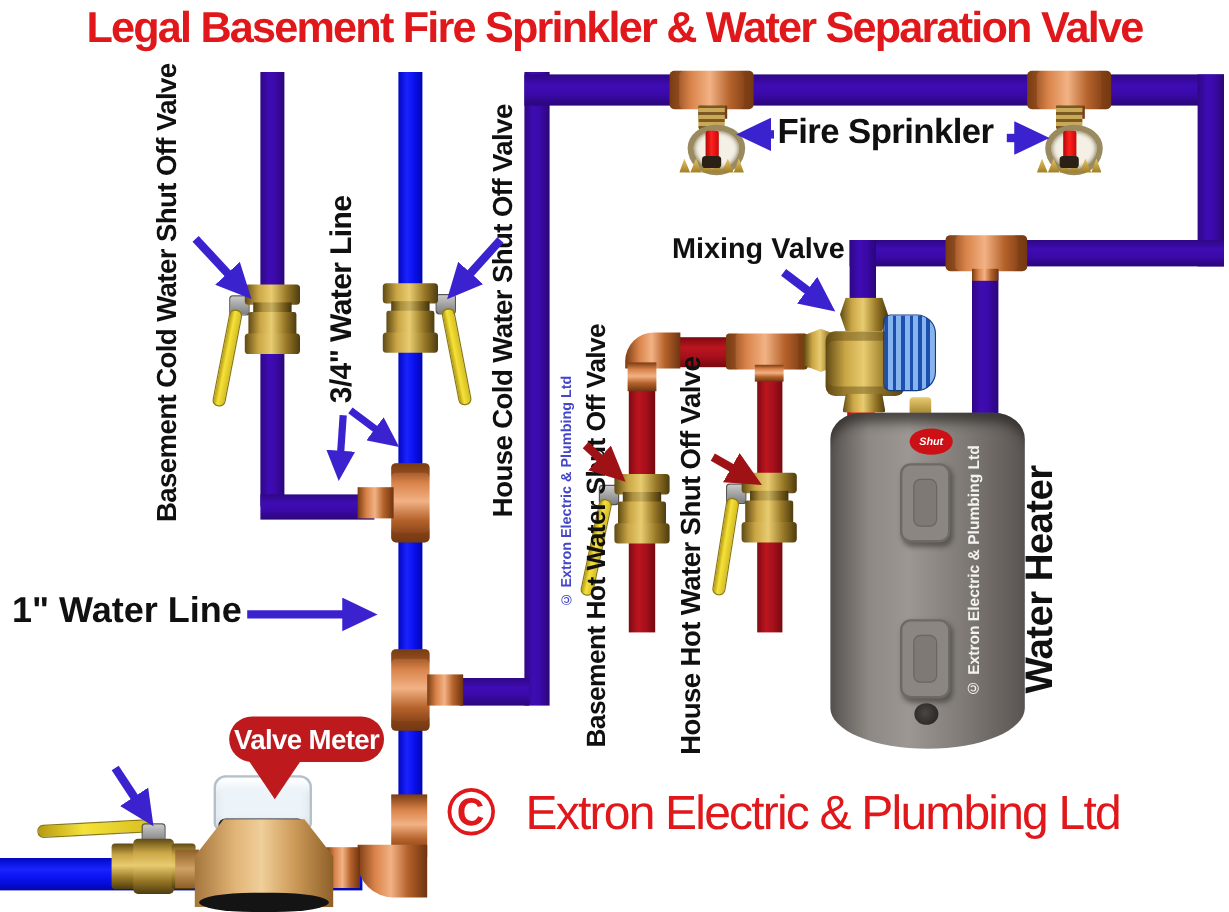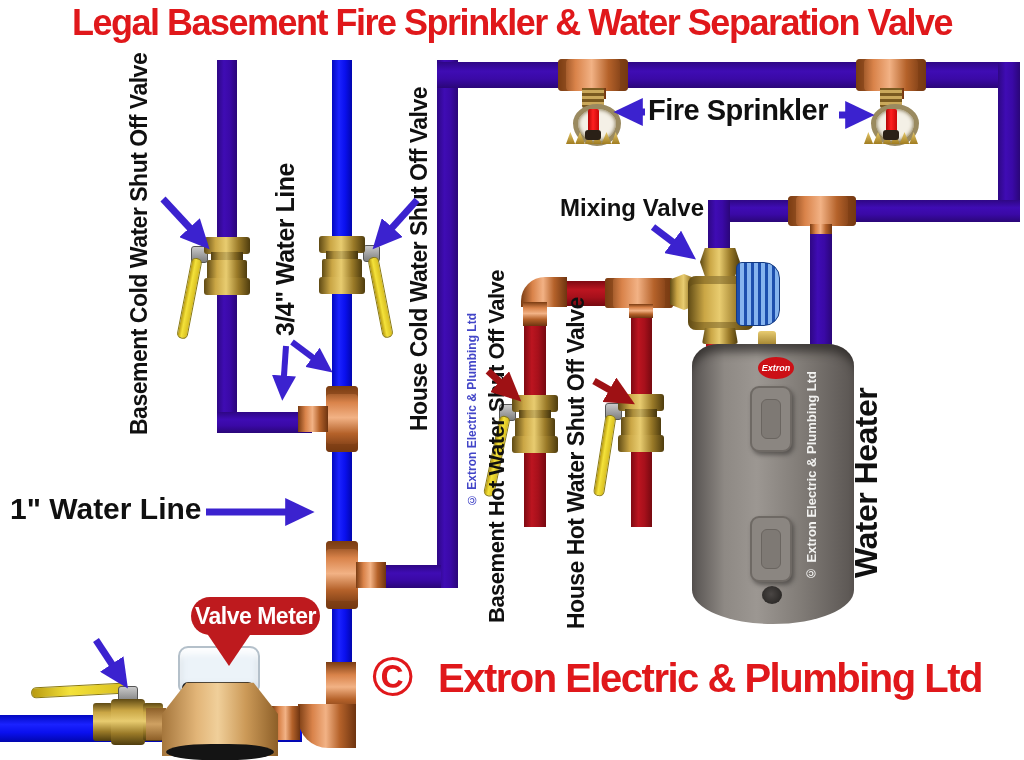--- a/index.html
+++ b/index.html
@@ -98,21 +98,21 @@
   <div class="abs" style="left:863px;top:88px;width:56px;height:58px;">
     <div class="abs" style="left:17px;top:0;width:22px;height:20px;background:repeating-linear-gradient(0deg,#7a5a20 0 3px,#caa85a 3px 6px);border-radius:2px;"></div>
     <div class="abs" style="left:8px;top:16px;width:38px;height:32px;border:5px solid #9a8a60;border-radius:50% 50% 50% 50%/46% 46% 54% 54%;background:#f4f0e6;box-shadow:inset 0 0 4px #6a5a30;"></div>
     <div class="abs" style="left:23px;top:21px;width:11px;height:23px;background:linear-gradient(90deg,#b00606,#ff2020 45%,#c90808);border-radius:2px;"></div>
     <div class="abs" style="left:1px;top:44px;width:54px;height:12px;background:linear-gradient(180deg,#e6c86a,#a07c20);clip-path:polygon(0 100%,8% 0,17% 100%,26% 0,35% 100%,44% 0,50% 100%,58% 0,66% 100%,75% 0,84% 100%,92% 0,100% 100%);"></div>
     <div class="abs" style="left:20px;top:42px;width:16px;height:10px;background:#2a2016;border-radius:3px;"></div>
   </div>
 
   <div class="abs" style="left:758px;top:331px;width:18px;height:16px;background:linear-gradient(180deg,#e8cc70,#9a7a28);border-radius:3px;"></div>
   <div class="abs" style="left:692px;top:344px;width:162px;height:280px;border-radius:26px 26px 50% 50%/22px 22px 34px 34px;background:linear-gradient(90deg,#565250 0%,#8e8984 20%,#9c9792 40%,#807b76 68%,#5a5552 100%);box-shadow:inset 0 14px 10px -6px rgba(30,28,26,.65);">
-    <div class="abs" style="left:66px;top:13px;width:36px;height:22px;background:#cc1016;border-radius:50%;display:flex;align-items:center;justify-content:center;color:#fff;font-size:9px;font-weight:bold;font-style:italic;">Extron</div>
+    <div class="abs" style="left:66px;top:13px;width:36px;height:22px;background:#cc1016;border-radius:50%;display:flex;align-items:center;justify-content:center;color:#fff;font-size:9px;font-weight:bold;font-style:italic;">Shut</div>
     <div class="abs" style="left:58px;top:42px;width:38px;height:62px;background:#8b8681;border:2px solid #6e6964;border-radius:9px;box-shadow:2px 3px 4px rgba(40,38,36,.5);">
       <div class="abs" style="left:9px;top:11px;width:18px;height:38px;background:#7e7974;border:1px solid #6a6560;border-radius:6px;"></div>
     </div>
     <div class="abs" style="left:58px;top:172px;width:38px;height:62px;background:#8b8681;border:2px solid #6e6964;border-radius:9px;box-shadow:2px 3px 4px rgba(40,38,36,.5);">
       <div class="abs" style="left:9px;top:11px;width:18px;height:38px;background:#7e7974;border:1px solid #6a6560;border-radius:6px;"></div>
     </div>
     <div class="abs" style="left:70px;top:242px;width:20px;height:18px;background:radial-gradient(circle at 45% 45%,#4a4644,#201e1c);border-radius:50%;"></div>
     <div class="wm" style="left:106px;top:8px;width:26px;height:248px;font-size:13px;color:#f2f2f0;">© Extron Electric &amp; Plumbing Ltd</div>
   </div>
 
@@ -186,21 +186,21 @@
   <div class="vlabel" style="left:556px;top:298px;width:40px;height:330px;font-size:23px;">House Hot Water Shut Off Valve</div>
   <div class="vlabel" style="left:844px;top:384px;width:44px;height:198px;font-size:32px;">Water Heater</div>
 
   <div class="hlabel" style="left:648px;top:94px;font-size:29px;letter-spacing:-0.5px;">Fire Sprinkler</div>
   <div class="hlabel" style="left:560px;top:194px;font-size:24px;">Mixing Valve</div>
   <div class="hlabel" style="left:10px;top:492px;font-size:30px;">1" Water Line</div>
 
   <div class="wm" style="left:460px;top:298px;width:24px;height:224px;font-size:12px;color:#4346c8;">© Extron Electric &amp; Plumbing Ltd</div>
 
   <div class="abs" style="left:372px;top:644px;font-size:56px;font-weight:bold;color:#e0181b;">©</div>
-  <div class="abs" style="left:438px;top:656px;font-size:40px;font-weight:bold;color:#e0181b;letter-spacing:-1.5px;white-space:nowrap;text-align:center;">Extron Electric &amp; Plumbing Ltd</div>
+  <div class="abs" style="left:438px;top:656px;font-size:40px;font-weight:normal;color:#e0181b;letter-spacing:-1.5px;white-space:nowrap;text-align:center;">Extron Electric &amp; Plumbing Ltd</div>
 
   <svg width="1024" height="760" style="position:absolute;left:0;top:0;pointer-events:none;">
     <defs>
       <marker id="mb" markerWidth="4.6" markerHeight="4" refX="2.4" refY="2" orient="auto" markerUnits="strokeWidth">
         <path d="M0,0 L4.2,2 L0,4 z" fill="#3b22cf"></path>
       </marker>
       <marker id="mr" markerWidth="4.6" markerHeight="4" refX="2.4" refY="2" orient="auto" markerUnits="strokeWidth">
         <path d="M0,0 L4.2,2 L0,4 z" fill="#9e1114"></path>
       </marker>
     </defs>

